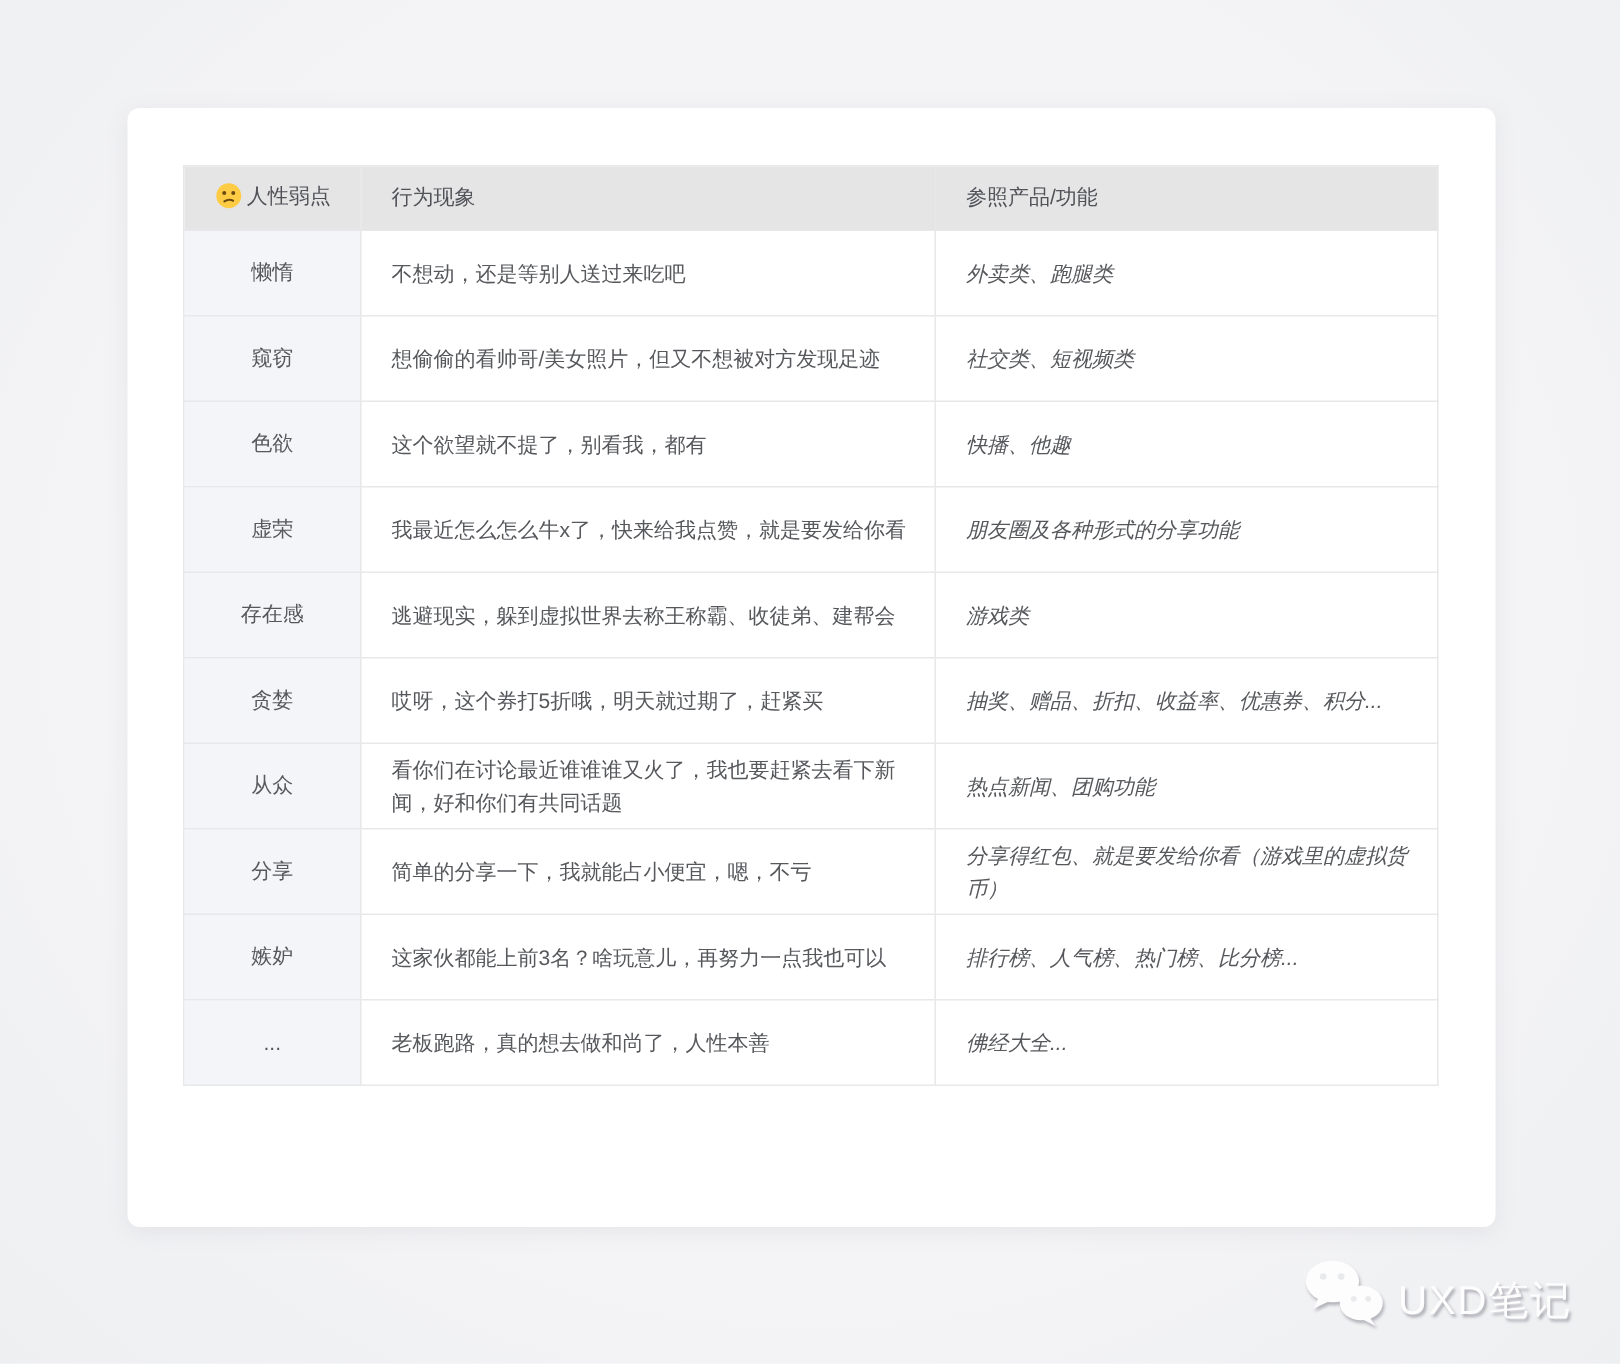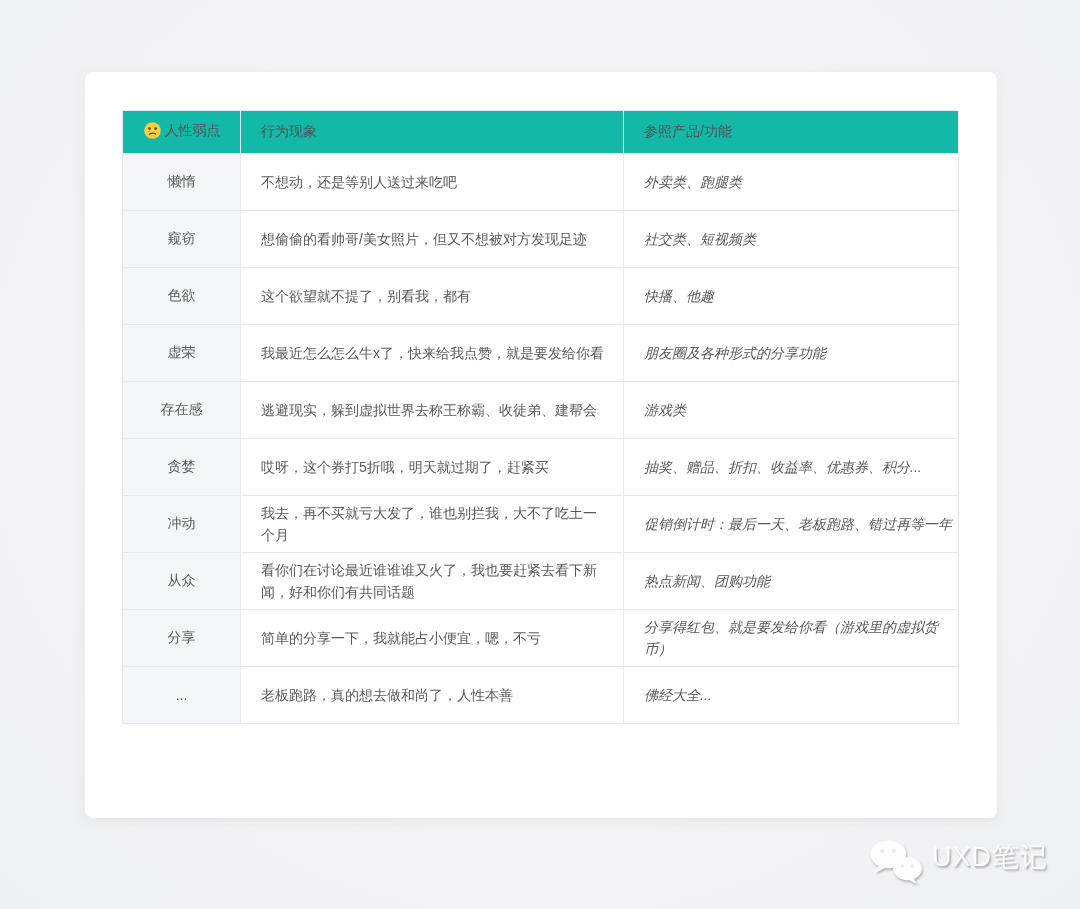--- a/index.html
+++ b/index.html
@@ -36,21 +36,21 @@
     font-size: 14px;
     color: #56585c;
   }
   .weakness-table th, .weakness-table td {
     border: 1px solid #e7e8ea;
     vertical-align: middle;
     font-weight: normal;
   }
   .weakness-table thead th {
     height: 42px;
-    background: #14b8a6;
+    background: #e5e5e5;
     color: #505258;
     text-align: left;
     padding: 0 6px 0 20px;
   }
   .weakness-table thead th.col1 {
     text-align: center;
     padding: 0 2px;
   }
   .weakness-table tbody tr { height: 57px; }
   .weakness-table td.col1 {
@@ -76,21 +76,21 @@
   .emoji-face {
     width: 19px;
     height: 19px;
     flex: 0 0 auto;
   }
   .watermark {
     position: absolute;
     right: 32px;
     bottom: 24px;
     display: flex;
-    align-items: flex-start;
+    align-items: flex-end;
     gap: 8px;
   }
   .wechat-logo {
     filter: drop-shadow(1.5px 2px 1px rgba(168,168,176,0.85));
   }
   .watermark-text {
     font-size: 27px;
     letter-spacing: 1px;
     color: #fdfdfe;
     text-shadow: 1.5px 2px 2px rgba(168,168,176,0.95);
@@ -149,33 +149,33 @@
           <td class="col1">存在感</td>
           <td class="col2">逃避现实，躲到虚拟世界去称王称霸、收徒弟、建帮会</td>
           <td class="col3">游戏类</td>
         </tr>
         <tr>
           <td class="col1">贪婪</td>
           <td class="col2">哎呀，这个券打5折哦，明天就过期了，赶紧买</td>
           <td class="col3">抽奖、赠品、折扣、收益率、优惠券、积分...</td>
         </tr>
         <tr>
-          <td class="col1">冲动</td>
-          <td class="col2">我去，再不买就亏大发了，谁也别拦我，大不了吃土一个月</td>
-          <td class="col3">促销倒计时：最后一天、老板跑路、错过再等一年</td>
-        </tr>
-        <tr>
           <td class="col1">从众</td>
           <td class="col2">看你们在讨论最近谁谁谁又火了，我也要赶紧去看下新闻，好和你们有共同话题</td>
           <td class="col3">热点新闻、团购功能</td>
         </tr>
         <tr>
           <td class="col1">分享</td>
           <td class="col2">简单的分享一下，我就能占小便宜，嗯，不亏</td>
           <td class="col3">分享得红包、就是要发给你看（游戏里的虚拟货币）</td>
+        </tr>
+        <tr>
+          <td class="col1">嫉妒</td>
+          <td class="col2">这家伙都能上前3名？啥玩意儿，再努力一点我也可以</td>
+          <td class="col3">排行榜、人气榜、热门榜、比分榜...</td>
         </tr>
         <tr>
           <td class="col1">...</td>
           <td class="col2">老板跑路，真的想去做和尚了，人性本善</td>
           <td class="col3">佛经大全...</td>
         </tr>
       </tbody>
     </table>
   </div>
 

